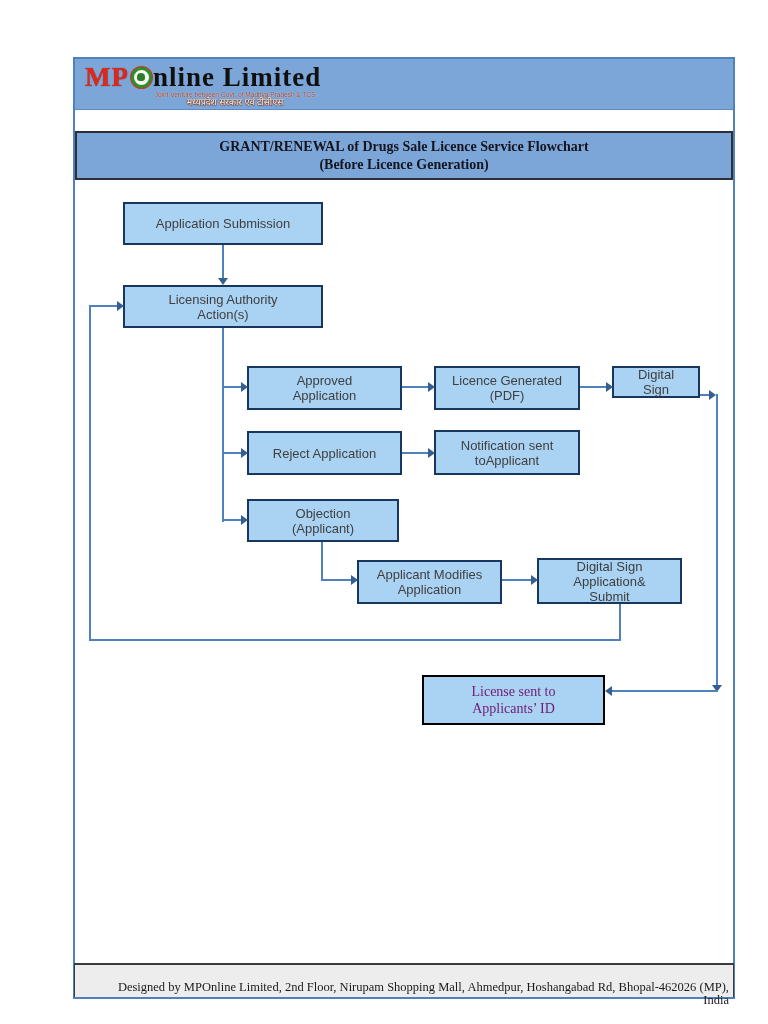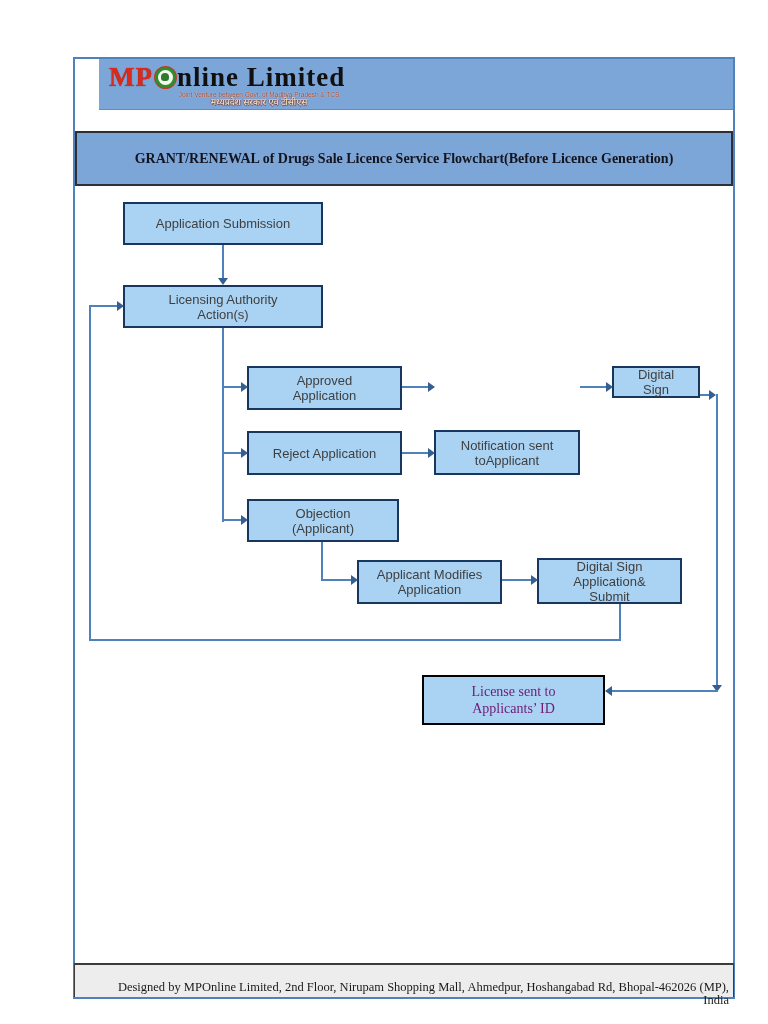--- a/index.html
+++ b/index.html
@@ -5,37 +5,37 @@
   html,body{margin:0;padding:0;background:#ffffff;}
   body{width:768px;height:1024px;position:relative;font-family:"Liberation Sans",sans-serif;overflow:hidden;}
   .pre{white-space:pre-line;}
 
   
   .frame{position:absolute;left:73px;top:57px;width:662px;height:942px;
          border:2px solid #4F81BD;box-sizing:border-box;background:#ffffff;}
 
   
   .header-band{position:absolute;left:0;top:0;right:0;height:51px;background:#7CA6D8;
-               border-bottom:1px solid #5f8cc0;box-sizing:border-box;padding:3px 7px 0 10px;margin-left:24px;}
+               border-bottom:1px solid #5f8cc0;box-sizing:border-box;padding:3px 7px 0 10px;}
   .logo-row{display:flex;align-items:center;height:30px;}
   .logo-mp{font-family:"Liberation Serif",serif;font-weight:bold;font-size:27px;color:#d92b1d;
            text-shadow:0 0 1px #8c1408;letter-spacing:1px;}
   .emblem{display:inline-flex;align-items:center;justify-content:center;width:21px;height:21px;
           border-radius:50%;border:3px solid #2f8f2f;background:#f4faee;box-sizing:border-box;
           box-shadow:0 0 0 1px #c23b22;margin:0 1px 0 2px;}
   .emblem i{display:block;width:8px;height:8px;border-radius:50% 50% 40% 40%;background:#2f7a2f;}
   .logo-rest{font-family:"Liberation Serif",serif;font-weight:bold;font-size:27px;color:#101010;letter-spacing:1px;}
   .tagline-en{width:300px;text-align:center;font-size:6.5px;color:#9c3a26;margin-top:-1px;
               text-shadow:0 0 1px #ffffff;}
   .tagline-hi{width:300px;text-align:center;font-size:9px;color:#fdf3da;line-height:9px;
               text-shadow:0.5px 0.5px 1px #7a2b1a, -0.5px -0.5px 1px #7a2b1a;}
 
   
-  .title-bar{position:absolute;left:0;top:72px;right:0;height:55px;background:#7CA6D8;
-             border:2px solid #2e2e36;box-sizing:border-box;display:flex;
+  .title-bar{position:absolute;left:0;top:72px;right:0;height:49px;background:#7CA6D8;
+             border:2px solid #2e2e36;box-sizing:border-box;display:flex;flex-direction:column;
              align-items:center;justify-content:center;}
   .title-bar div{font-family:"Liberation Serif",serif;font-weight:bold;font-size:14px;
                  color:#14141e;line-height:18px;text-align:center;}
 
   
   .node{position:absolute;background:#A9D2F3;border:2px solid #17375E;box-sizing:border-box;
         display:flex;align-items:center;justify-content:center;text-align:center;
         font-size:13px;line-height:15px;color:#3F3F3F;}
   .node-serif{font-family:"Liberation Serif",serif;border-color:#000000;color:#701a75;font-size:14px;line-height:17px;}
 
@@ -81,20 +81,24 @@
   <div class="node" style="left:48px;top:226px;width:200px;height:43px;">
     <span class="pre">Licensing Authority
 Action(s)</span>
     </div>
 
   <div class="node" style="left:172px;top:307px;width:155px;height:44px;">
     <span class="pre">Approved
 Application</span>
     </div>
 
+  <div class="node" style="left:359px;top:307px;width:146px;height:44px;">
+    <span class="pre">Licence Generated
+(PDF)</span>
+    </div>
 
   <div class="node" style="left:537px;top:307px;width:88px;height:32px;">
     <span class="pre">Digital
 Sign</span>
     </div>
 
   <div class="node" style="left:172px;top:372px;width:155px;height:44px;">
     <span class="pre">Reject Application</span>
     </div>
 

